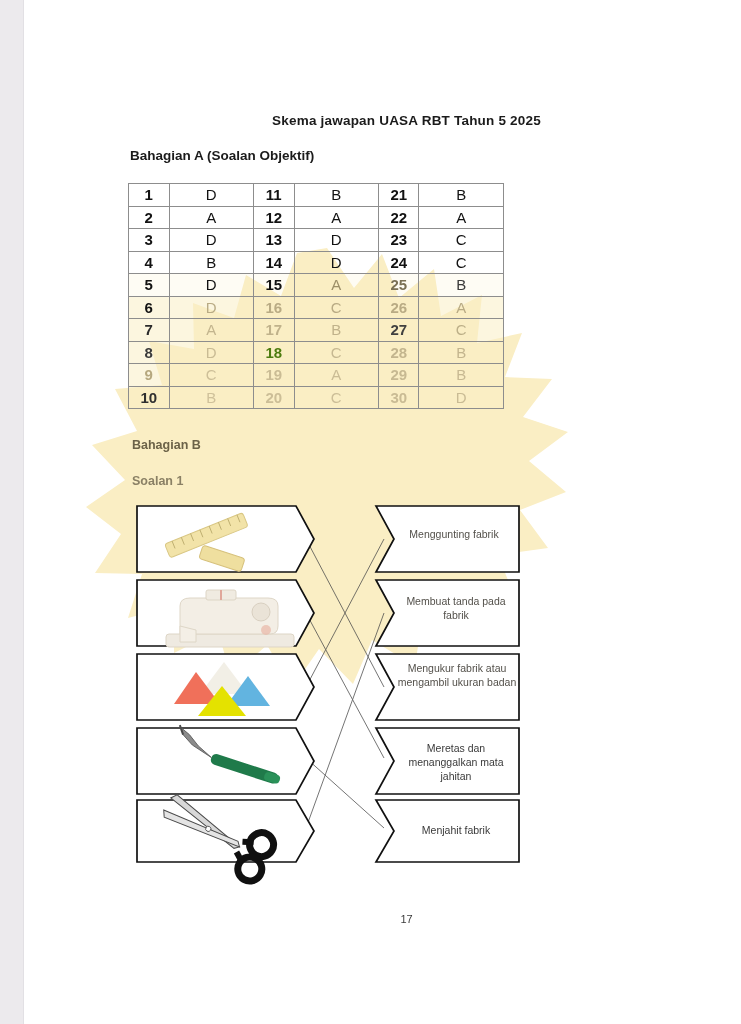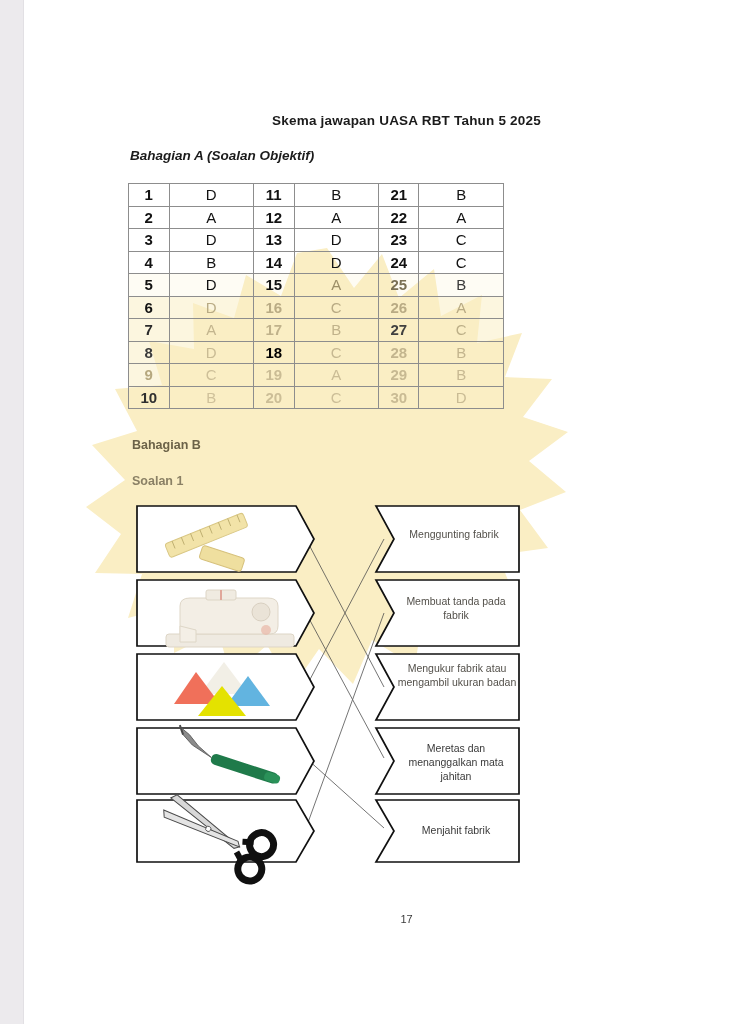--- a/index.html
+++ b/index.html
@@ -38,21 +38,21 @@
     font-family:"DejaVu Sans", sans-serif;
   }
   
   #title{
     position:absolute;left:0;right:0;top:113px;
     text-align:center;font-size:13.5px;font-weight:bold;color:#1b1b1b;
     letter-spacing:.2px;z-index:7;
   }
   #sectionA{
     position:absolute;left:106px;top:148px;
-    font-size:13.5px;font-weight:bold;color:#1b1b1b;z-index:7;font-style:italic;
+    font-size:13.5px;font-weight:bold;color:#1b1b1b;z-index:7;
   }
   #sectionB{
     position:absolute;left:108px;top:438px;
     font-size:12.5px;font-weight:bold;color:#6b6248;z-index:4;
   }
   #soalan1{
     position:absolute;left:108px;top:474px;
     font-size:12.5px;font-weight:bold;color:#8a8065;z-index:4;
   }
   #pageno{
@@ -148,21 +148,21 @@
         <td class="num" style="color: rgb(43, 43, 43);">7</td>
         <td class="ans" style="color: rgb(195, 181, 142);">A</td>
         <td class="num" style="color: rgb(192, 178, 139);">17</td>
         <td class="ans" style="color: rgb(192, 178, 139);">B</td>
         <td class="num" style="color: #404040;">27</td>
         <td class="ans" style="color: rgb(189, 176, 136);">C</td>
       </tr>
       <tr style="background: rgba(250, 238, 196, 0.55);">
         <td class="num" style="color: rgb(58, 58, 58);">8</td>
         <td class="ans" style="color: rgb(201, 187, 148);">D</td>
-        <td class="num" style="color: #000000; margin-top: 8px;">18</td>
+        <td class="num" style="color: #4d7c0f; margin-top: 8px;">18</td>
         <td class="ans" style="color: rgb(198, 184, 145);">C</td>
         <td class="num" style="color: rgb(195, 181, 142); margin-left: 15px;">28</td>
         <td class="ans" style="color: rgb(195, 181, 142);">B</td>
       </tr>
       <tr style="background: rgba(250, 238, 196, 0.55);">
         <td class="num" style="color: rgb(182, 168, 127);">9</td>
         <td class="ans" style="color: rgb(205, 191, 152);">C</td>
         <td class="num" style="color: rgb(202, 188, 149); margin-top: 40px;">19</td>
         <td class="ans" style="color: rgb(202, 188, 149);">A</td>
         <td class="num" style="color: rgb(199, 185, 146);">29</td>

